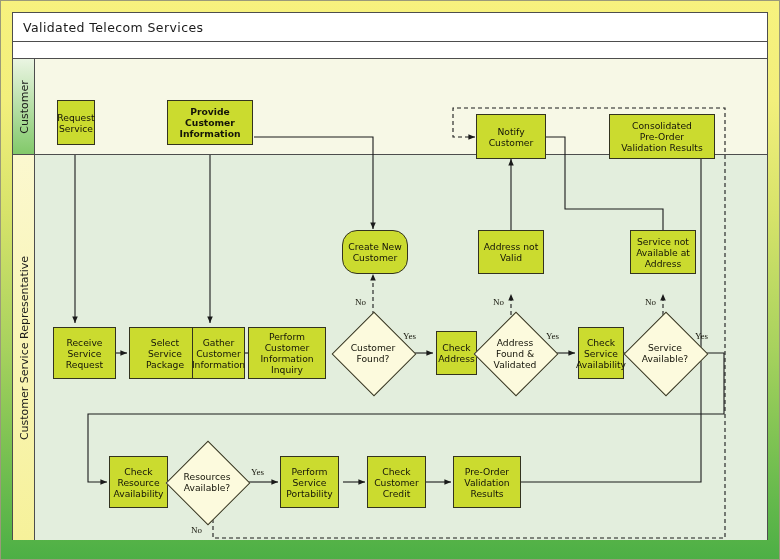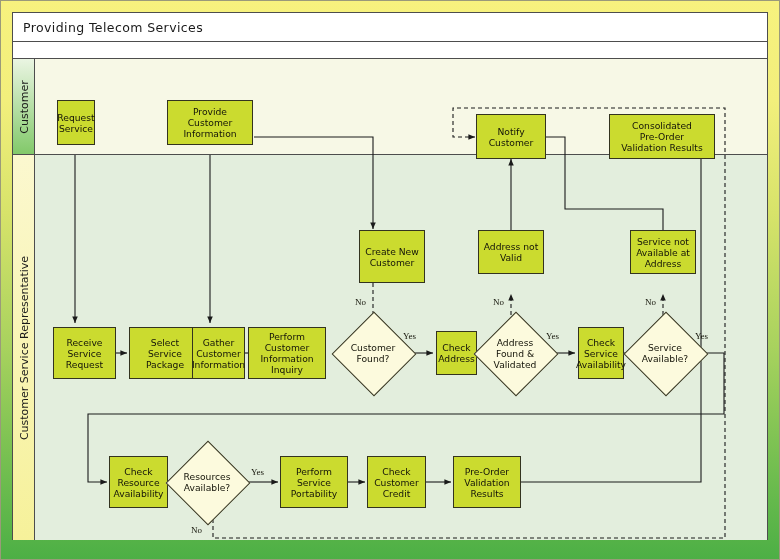--- a/index.html
+++ b/index.html
@@ -56,21 +56,21 @@
 </style>
 </head>
 <body>
 
 <div id="page">
   <div id="frameborder"></div>
 
   <div id="panel">
 
     <div id="titlebar">
-      <div id="titletext">Providing Telecom Services</div>
+      <div id="titletext">Validated Telecom Services</div>
     </div>
 
     <div id="phasebar"></div>
 
     <div id="lanes">
 
       <div class="lane" id="lane-customer">
         <div class="lane-hdr">
           <span>Customer</span>
         </div>
@@ -140,33 +140,33 @@
           <path d="M650,270 L650,235"></path>
 
           <path d="M200,453 L200,479 L712,479 L712,49 L440,49 L440,78 L462,78"></path>
         </g>
       </svg>
 
       <div class="node" style="left:44px;top:41px;width:38px;height:45px;">
         <span>Request<br>Service</span>
       </div>
 
-      <div class="node" style="left:154px;top:41px;width:86px;height:45px;">
+      <div class="node" style="left:154px;top:41px;width:86px;height:45px;font-weight:bold;">
         <span>Provide<br>Customer<br>Information</span>
       </div>
 
       <div class="node" style="left:463px;top:55px;width:70px;height:45px;">
         <span>Notify<br>Customer</span>
       </div>
 
       <div class="node" style="left:596px;top:55px;width:106px;height:45px;">
         <span>Consolidated<br>Pre-Order<br>Validation Results</span>
       </div>
 
-      <div class="node" style="left:346px;top:171px;width:66px;height:53px;">
+      <div class="node" style="left:329px;top:171px;width:66px;height:44px;border-radius:15px;">
         <span>Create New<br>Customer</span>
       </div>
 
       <div class="node" style="left:465px;top:171px;width:66px;height:44px;">
         <span>Address not<br>Valid</span>
       </div>
 
       <div class="node" style="left:617px;top:171px;width:66px;height:44px;">
         <span>Service not<br>Available at<br>Address</span>
       </div>
@@ -220,21 +220,21 @@
         <span>Check<br>Resource<br>Availability</span>
       </div>
 
       <div class="dec" style="left:165px;top:394px;width:58px;height:58px;">
         <div class="dia"></div>
         <div class="lbl">
             <span>Resources<br>Available?</span>
           </div>
       </div>
 
-      <div class="node" style="left:267px;top:397px;width:68px;height:52px;">
+      <div class="node" style="left:267px;top:397px;width:59px;height:52px;">
         <span>Perform<br>Service<br>Portability</span>
       </div>
 
       <div class="node" style="left:354px;top:397px;width:59px;height:52px;">
         <span>Check<br>Customer<br>Credit</span>
       </div>
 
       <div class="node" style="left:440px;top:397px;width:68px;height:52px;">
         <span>Pre-Order<br>Validation<br>Results</span>
       </div>

